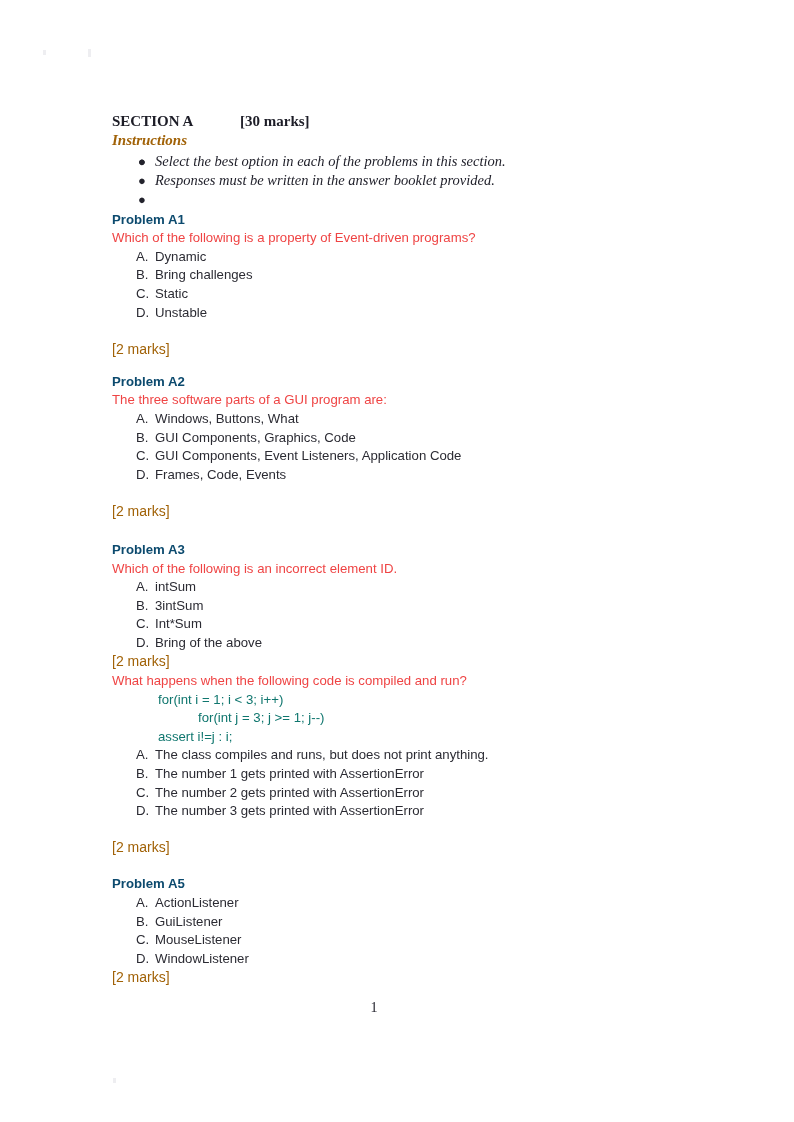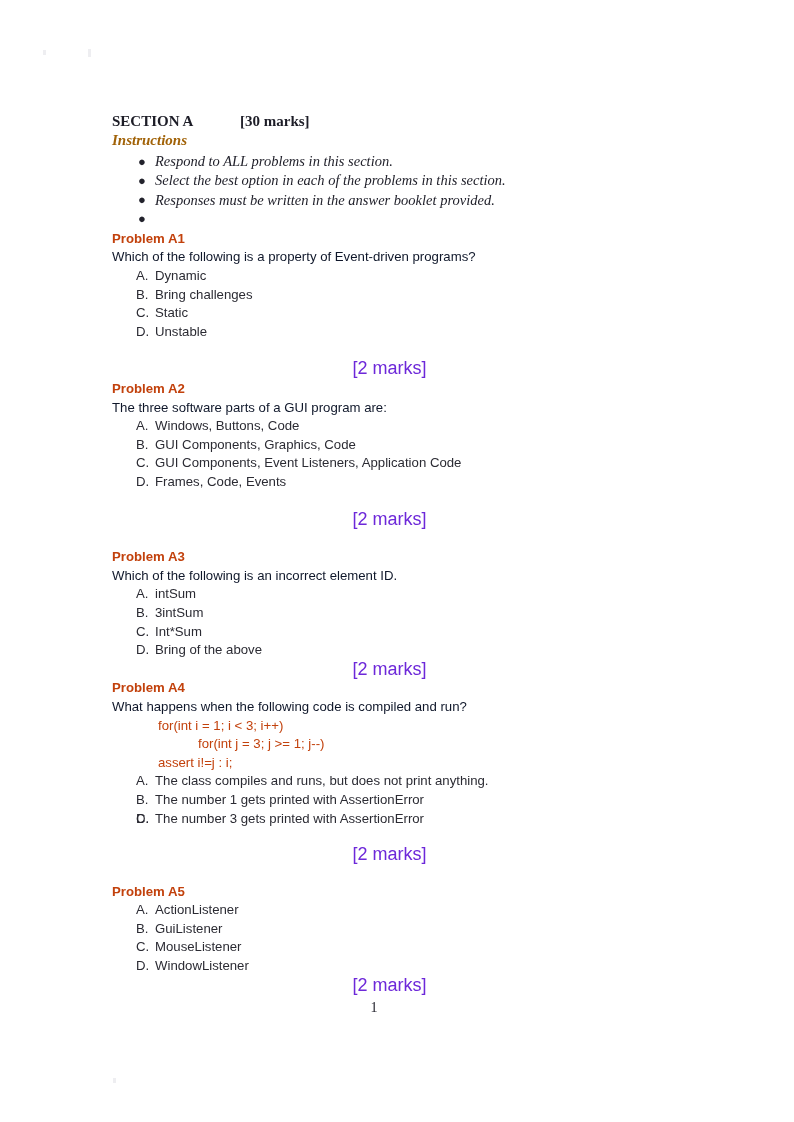--- a/index.html
+++ b/index.html
@@ -69,40 +69,40 @@
     font-size: 13px;
     font-style: normal;
   }
 
   
   .problem { position: relative; }
   .problem-title {
     font-size: 13.2px;
     font-weight: bold;
     line-height: 18.6px;
-    color: #c2410c;
+    color: #0c4a6e;
   }
   .problem-stem {
     font-size: 13.2px;
     line-height: 18.6px;
-    color: #0f172a;
+    color: #ef4444;
   }
   .blank {
     display: inline-block;
     border-bottom: 1px solid #4a4a55;
     width: 62px;
     height: 11px;
     margin: 0 0 0 0;
     vertical-align: baseline;
   }
   .code-block {
     margin-top: 0;
     font-size: 13.2px;
     line-height: 18.6px;
-    color: #c2410c;
+    color: #0f766e;
   }
   .code-line-1 { padding-left: 46px; }
   .code-line-2 { padding-left: 86px; }
   .code-line-3 { padding-left: 46px; }
 
   .options {
     margin: 0;
     padding: 0;
     list-style: none;
   }
@@ -112,24 +112,24 @@
     color: #2b2b33;
     position: relative;
     padding-left: 43px;
   }
   .options li .opt-letter {
     position: absolute;
     left: 24px;
     top: 0;
   }
   .marks {
-    text-align: center;
-    font-size: 18px;
-    line-height: 18.6px;
-    color: #6d28d9;
+    text-align: left;
+    font-size: 14px;
+    line-height: 18.6px;
+    color: #a16207;
     padding-right: 15px;
   }
 
   
   .gap-after-instructions { height: 20px; }
 
   .page-number {
     position: absolute;
     left: 0;
     right: 0;
@@ -154,21 +154,20 @@
     <div class="section-head">
       <span class="sec-title">SECTION A</span>
       <span>[30 marks]</span>
     </div>
 
     <div class="instructions-title">Instructions</div>
 
     <ul class="instr-list">
       <li>
         <span class="bullet">●</span>
-        <span>Respond to ALL problems in this section.</span>
       </li>
       <li>
         <span class="bullet">●</span>
         <span>Select the best option in each of the problems in this section.</span>
       </li>
       <li>
         <span class="bullet">●</span>
         <span>Responses must be written in the answer booklet provided.</span>
       </li>
       <li>
@@ -195,27 +194,27 @@
           <span>Static</span>
         </li>
         <li>
           <span class="opt-letter">D.</span>
           <span>Unstable</span>
         </li>
       </ul>
       <div class="marks" style="margin-top:18px;">[2 marks]</div>
     </div>
 
-    <div class="problem" style="margin-top:2px;">
+    <div class="problem" style="margin-top:14px;">
       <div class="problem-title">Problem A2</div>
       <div class="problem-stem">The three software parts of a GUI program are:</div>
       <ul class="options">
         <li>
           <span class="opt-letter">A.</span>
-          <span>Windows, Buttons, Code</span>
+          <span>Windows, Buttons, What</span>
         </li>
         <li>
           <span class="opt-letter">B.</span>
           <span>GUI Components, Graphics, Code</span>
         </li>
         <li>
           <span class="opt-letter">C.</span>
           <span>GUI Components, Event Listeners, Application Code</span>
         </li>
         <li>
@@ -244,38 +243,38 @@
         </li>
         <li>
           <span class="opt-letter">D.</span>
           <span>Bring of the above</span>
         </li>
       </ul>
       <div class="marks" style="margin-top:0px;">[2 marks]</div>
     </div>
 
     <div class="problem" style="margin-top:1px;">
-      <div class="problem-title">Problem A4</div>
       <div class="problem-stem">What happens when the following code is compiled and run?</div>
       <div class="code-block">
         <div class="code-line-1">for(int i = 1; i &lt; 3; i++)</div>
         <div class="code-line-2">for(int j = 3; j &gt;= 1; j--)</div>
         <div class="code-line-3">assert i!=j : i;</div>
       </div>
       <ul class="options">
         <li>
           <span class="opt-letter">A.</span>
           <span>The class compiles and runs, but does not print anything.</span>
         </li>
         <li>
           <span class="opt-letter">B.</span>
           <span>The number 1 gets printed with AssertionError</span>
         </li>
         <li>
           <span class="opt-letter">C.</span>
+          <span>The number 2 gets printed with AssertionError</span>
         </li>
         <li>
           <span class="opt-letter">D.</span>
           <span>The number 3 gets printed with AssertionError</span>
         </li>
       </ul>
       <div class="marks" style="margin-top:17px;">[2 marks]</div>
     </div>
 
     <div class="problem" style="margin-top:19px;">

